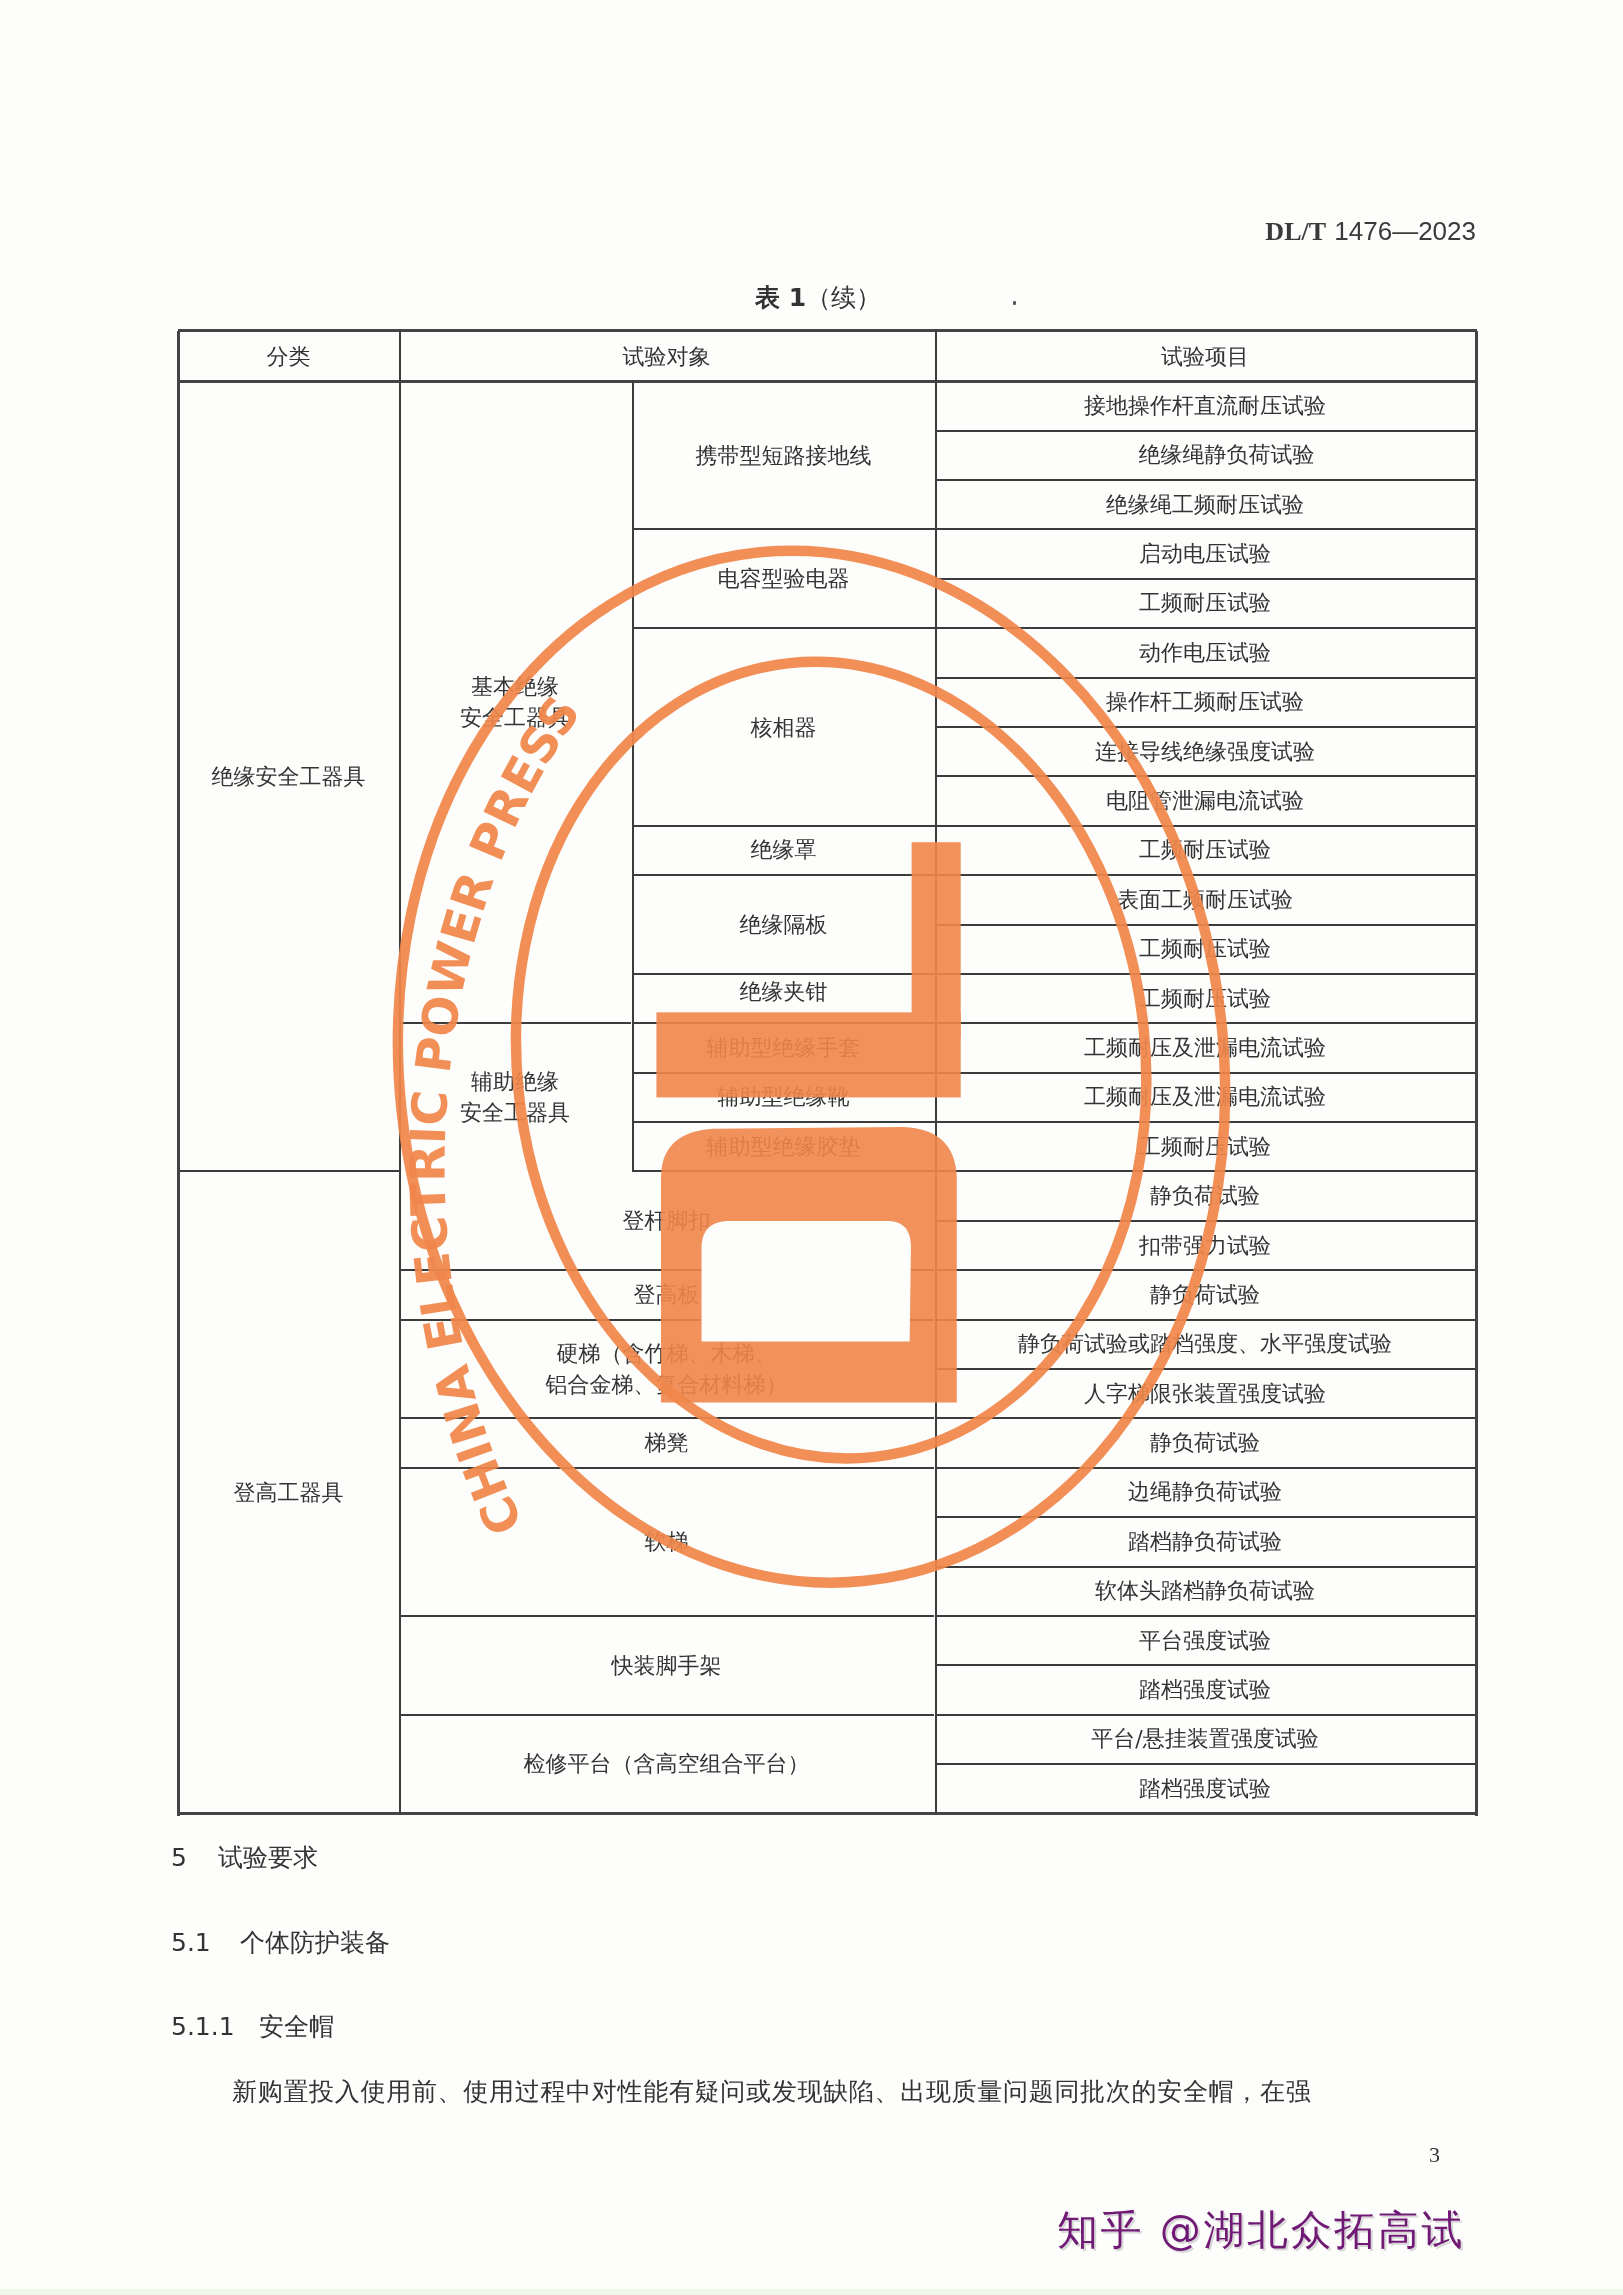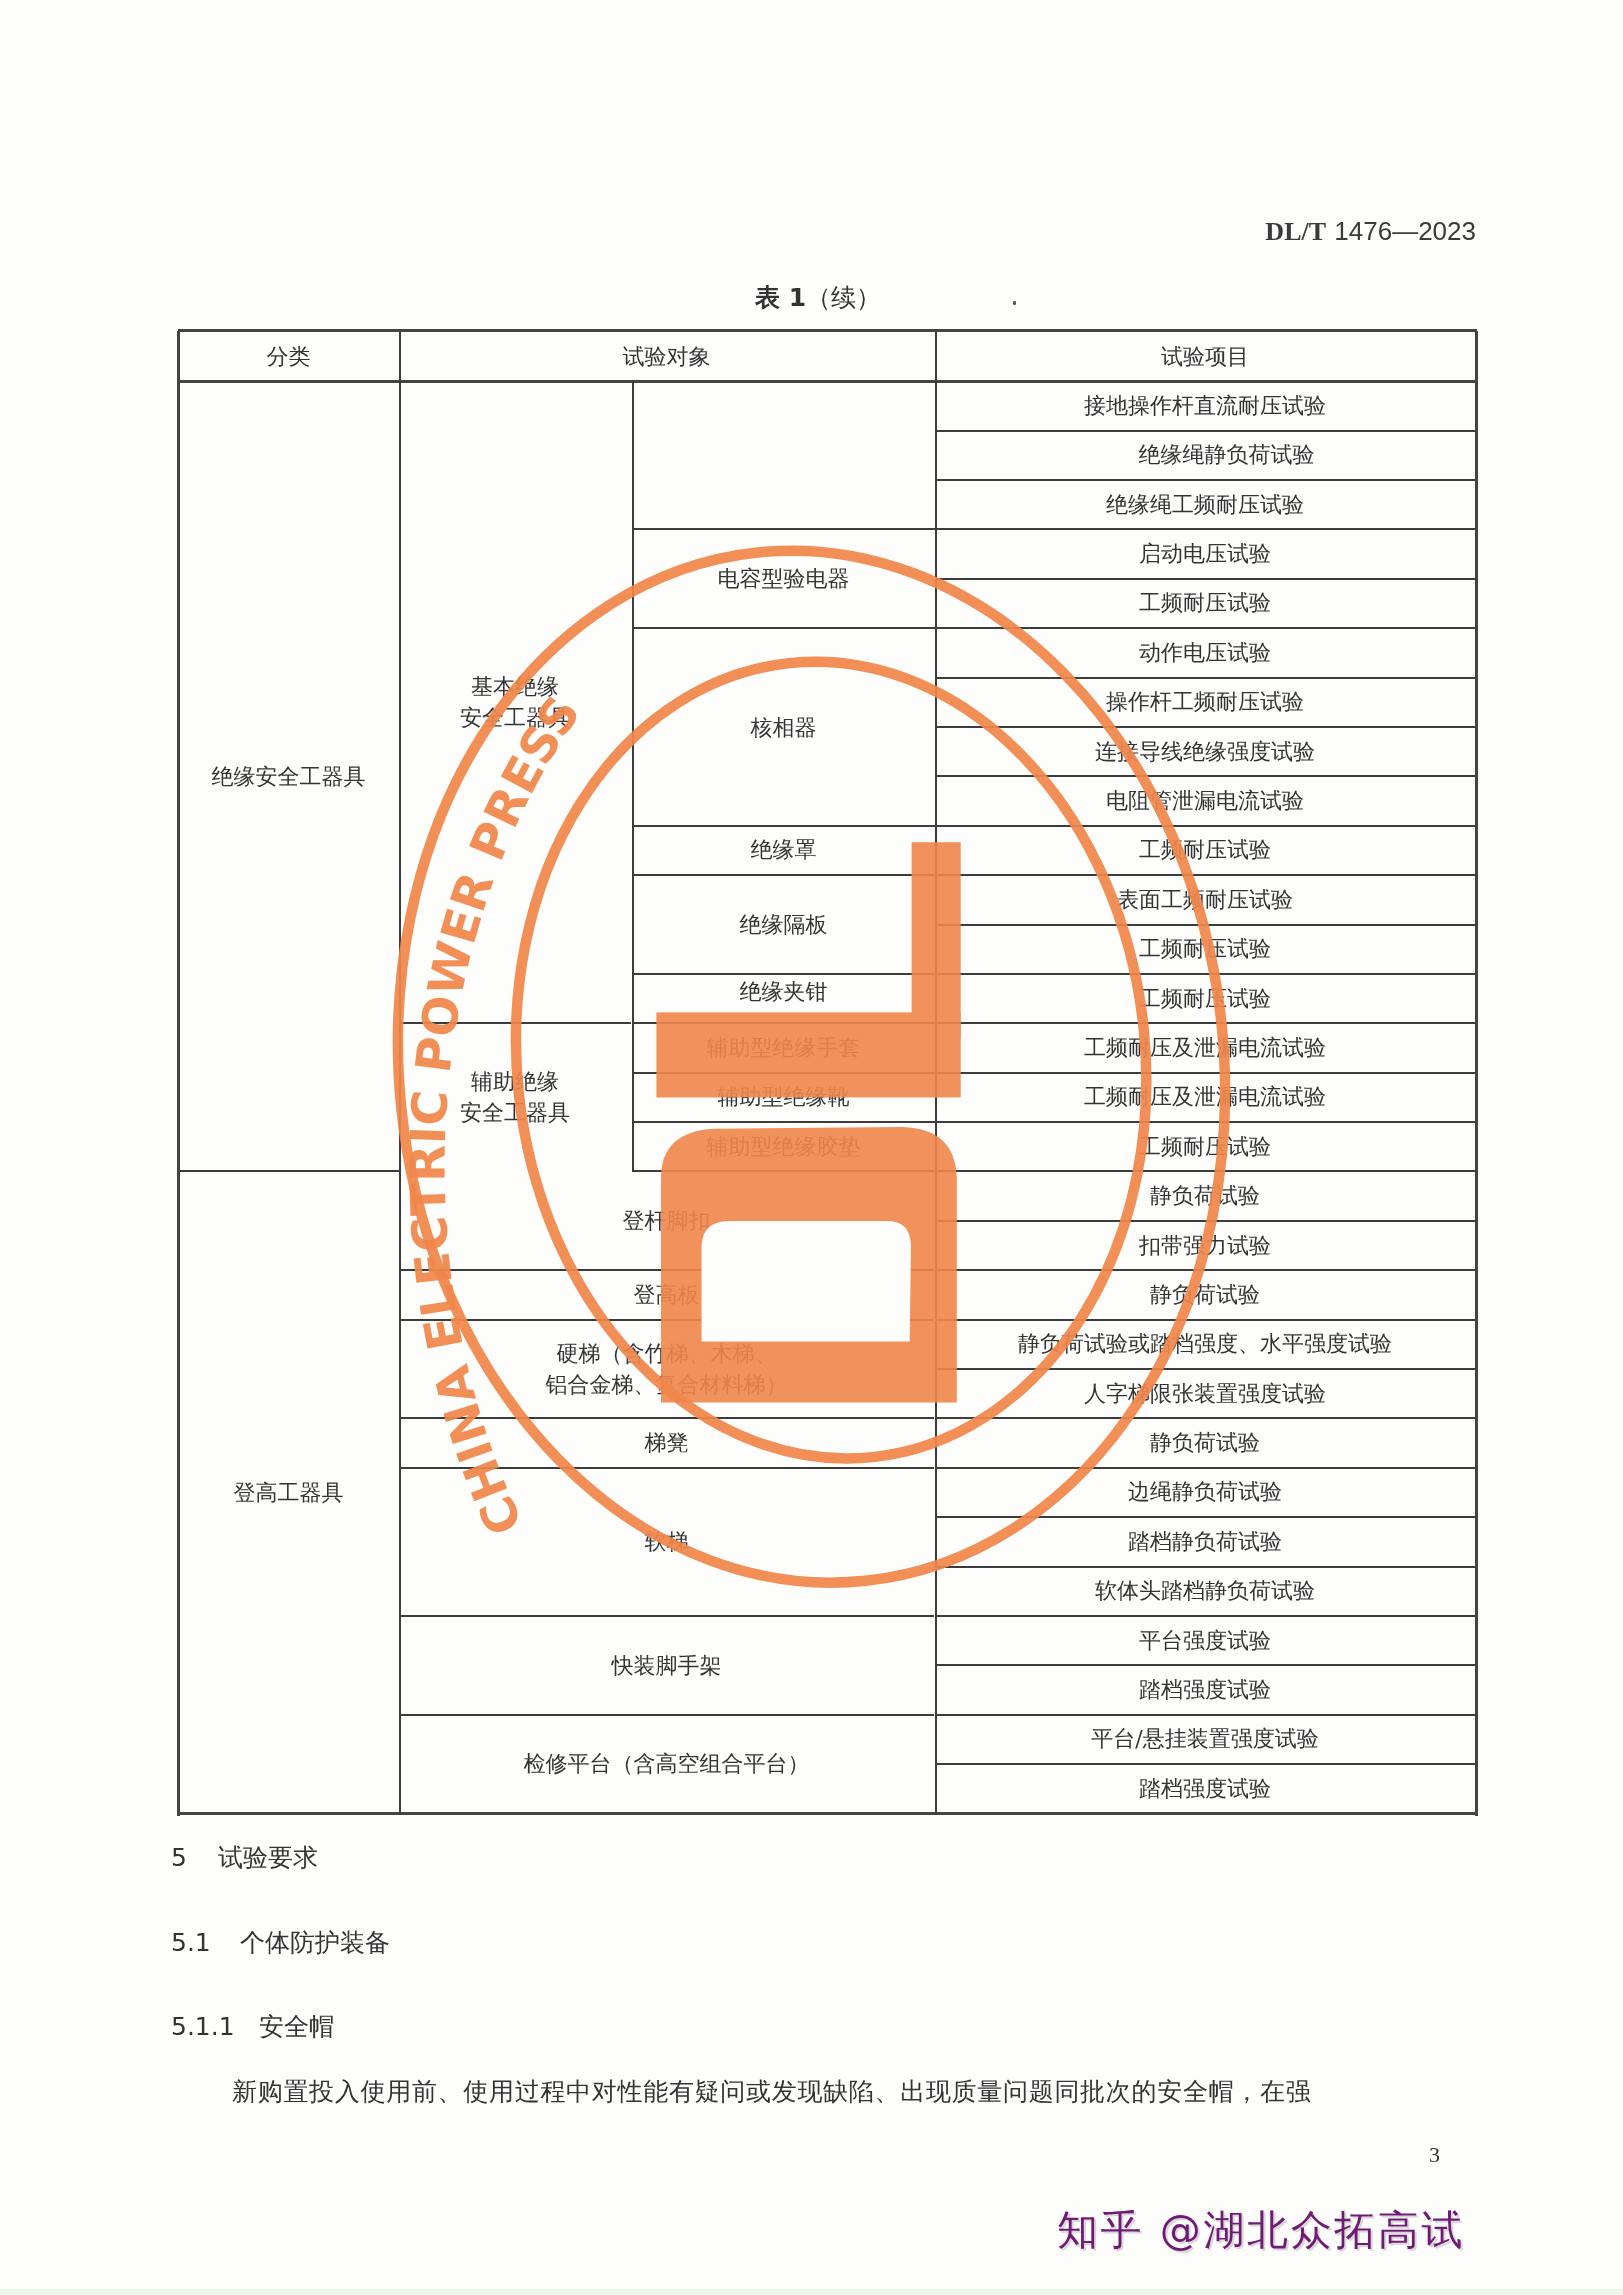--- a/index.html
+++ b/index.html
@@ -76,20 +76,23 @@
       <span>登高工器具</span>
     </div>
     <div class="cell" style="left: 399px; top: 381px; width: 232px; height: 642px;">
       <span style="white-space: pre-line;">基本绝缘
 安全工器具</span>
     </div>
     <div class="cell" style="left: 399px; top: 1023px; width: 232px; height: 148px;">
       <span style="white-space: pre-line;">辅助绝缘
 安全工器具</span>
     </div>
+    <div class="cell" style="left: 632px; top: 381px; width: 303px; height: 148px;">
+      <span style="white-space: pre-line;">携带型短路接地线</span>
+    </div>
     <div class="hline" style="left: 632px; top: 528px; width: 303px;"></div>
     <div class="cell" style="left: 632px; top: 529px; width: 303px; height: 99px;">
       <span style="white-space: pre-line;">电容型验电器</span>
     </div>
     <div class="hline" style="left: 632px; top: 627px; width: 303px;"></div>
     <div class="cell" style="left: 632px; top: 628px; width: 303px; height: 198px;">
       <span style="white-space: pre-line;">核相器</span>
     </div>
     <div class="hline" style="left: 632px; top: 825px; width: 303px;"></div>
     <div class="cell" style="left: 632px; top: 825px; width: 303px; height: 49px;">

